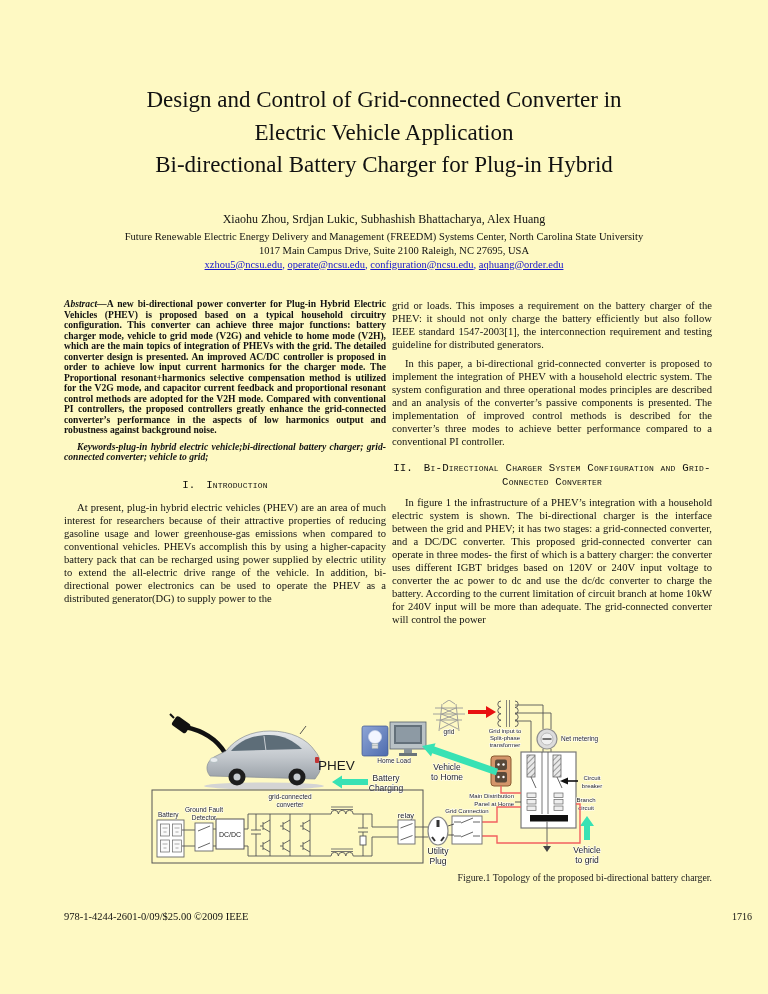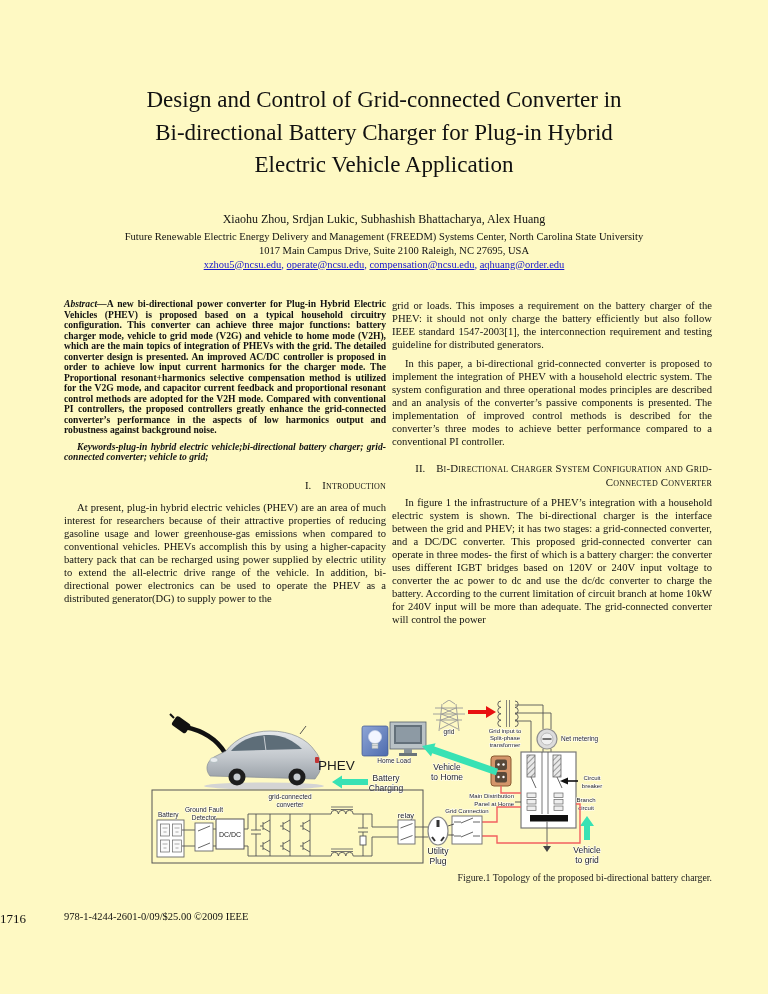--- a/index.html
+++ b/index.html
@@ -12,51 +12,51 @@
   .affil2{font-size:10.5px;line-height:14px;padding-left:20px;}
   .emails{font-size:10.5px;line-height:14px;color:#1414cc;}
   .emails a{color:#1414cc;text-decoration:underline;cursor:pointer;}
   .col{position:absolute;top:299px;text-align:justify;}
   .col-left{left:64px;width:322px;}
   .col-right{left:392px;width:320px;}
   .abstract{font-weight:bold;font-size:9.6px;line-height:10.5px;margin:0 0 6px 0;}
   .abs-lead{font-style:italic;}
   .keywords{font-weight:bold;font-style:italic;font-size:9.6px;line-height:10.5px;
             margin:0 0 15px 0;text-indent:13px;}
-  .sec{font-weight:normal;font-size:10.8px;margin:0 0 9px 0;text-align:right;line-height:14px;}
+  .sec{font-weight:normal;font-size:10.8px;margin:0 0 9px 0;text-align:center;line-height:14px;font-family:Liberation Mono, monospace;}
   .sec .num{margin-right:11px;}
   .sc{font-variant:small-caps;letter-spacing:.2px;}
   .body{font-size:10.6px;line-height:13px;margin:0 0 6px 0;}
   .indent{text-indent:13px;}
   .sec2{margin-top:13px;margin-bottom:7px;}
   figure{position:absolute;left:64px;top:700px;width:648px;margin:0;}
   figure svg{display:block;}
   figcaption{text-align:right;font-size:9.8px;margin-top:2px;color:#222;}
   .copyright{position:absolute;left:64px;top:911px;font-size:10.5px;}
-  .pageno{position:absolute;left:0;top:911px;width:752px;text-align:left;font-size:13px;}
+  .pageno{position:absolute;left:0;top:911px;width:752px;text-align:right;font-size:10px;}
   svg text{font-family:"Liberation Sans", sans-serif;fill:#1d1d1d;
            paint-order:stroke;stroke:#fff;stroke-width:1.1px;}
   svg .nohalo{stroke:none;}
 </style>
 </head>
 <body>
 
 <div class="page">
 
   <header>
     <div class="title">
       <div class="title-line">Design and Control of Grid-connected Converter in</div>
+      <div class="title-line">Electric Vehicle Application</div>
       <div class="title-line">Bi-directional Battery Charger for Plug-in Hybrid</div>
-      <div class="title-line">Electric Vehicle Application</div>
     </div>
     <div class="authors">Xiaohu Zhou, Srdjan Lukic, Subhashish Bhattacharya, Alex Huang</div>
     <div class="affil">Future Renewable Electric Energy Delivery and Management (FREEDM) Systems Center, North Carolina State University</div>
     <div class="affil2">1017 Main Campus Drive, Suite 2100 Raleigh, NC 27695, USA</div>
     <div class="emails">
-      <a>xzhou5@ncsu.edu</a><span>, </span><a>operate@ncsu.edu</a><span>, </span><a>compensation@ncsu.edu</a><span>, </span><a>aqhuang@order.edu</a>
+      <a>xzhou5@ncsu.edu</a><span>, </span><a>operate@ncsu.edu</a><span>, </span><a>configuration@ncsu.edu</a><span>, </span><a>aqhuang@order.edu</a>
     </div>
   </header>
 
   <div class="col col-left">
     <p class="abstract"><span class="abs-lead">Abstract</span><span>—A new bi-directional power converter for Plug-in Hybrid Electric Vehicles (PHEV) is proposed based on a typical household circuitry configuration. This converter can achieve three major functions: battery charger mode, vehicle to grid mode (V2G) and vehicle to home mode (V2H), which are the main topics of integration of PHEVs with the grid. The detailed converter design is presented. An improved AC/DC controller is proposed in order to achieve low input current harmonics for the charger mode. The Proportional resonant+harmonics selective compensation method is utilized for the V2G mode, and capacitor current feedback and proportional resonant control methods are adopted for the V2H mode. Compared with conventional PI controllers, the proposed controllers greatly enhance the grid-connected converter’s performance in the aspects of low harmonics output and robustness against background noise.</span></p>
     <p class="keywords">Keywords-plug-in hybrid electric vehicle;bi-directional battery charger; grid-connected converter; vehicle to grid;</p>
     <h3 class="sec"><span class="num">I.</span><span class="sc">Introduction</span></h3>
     <p class="body indent">At present, plug-in hybrid electric vehicles (PHEV) are an area of much interest for researchers because of their attractive properties of reducing gasoline usage and lower greenhouse-gas emissions when compared to conventional vehicles. PHEVs accomplish this by using a higher-capacity battery pack that can be recharged using power supplied by electric utility to extend the all-electric drive range of the vehicle. In addition, bi-directional power electronics can be used to operate the PHEV as a distributed generator(DG) to supply power to the</p>
   </div>
 

